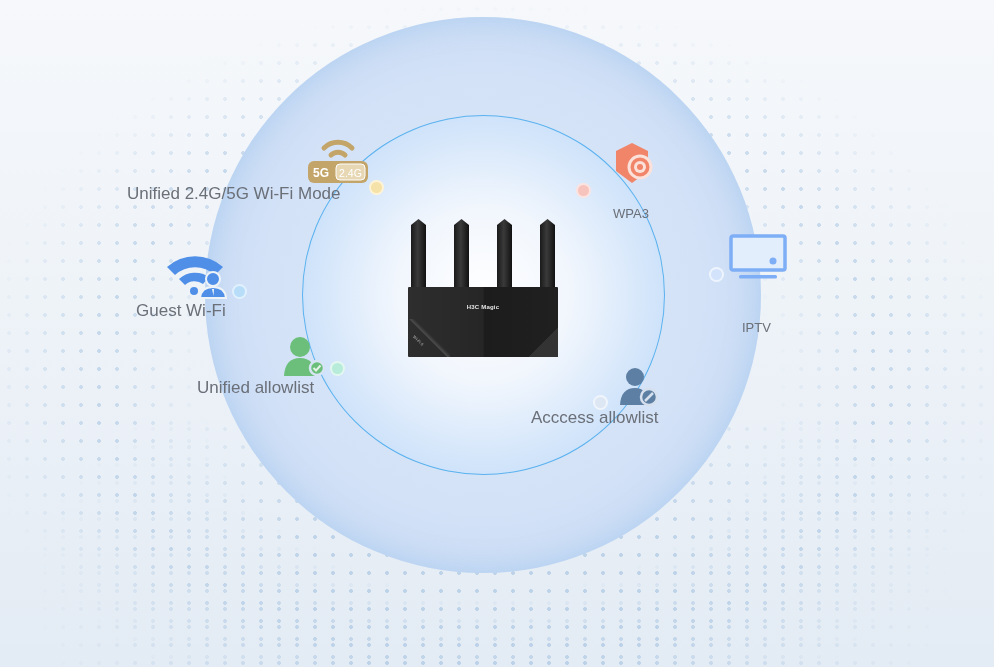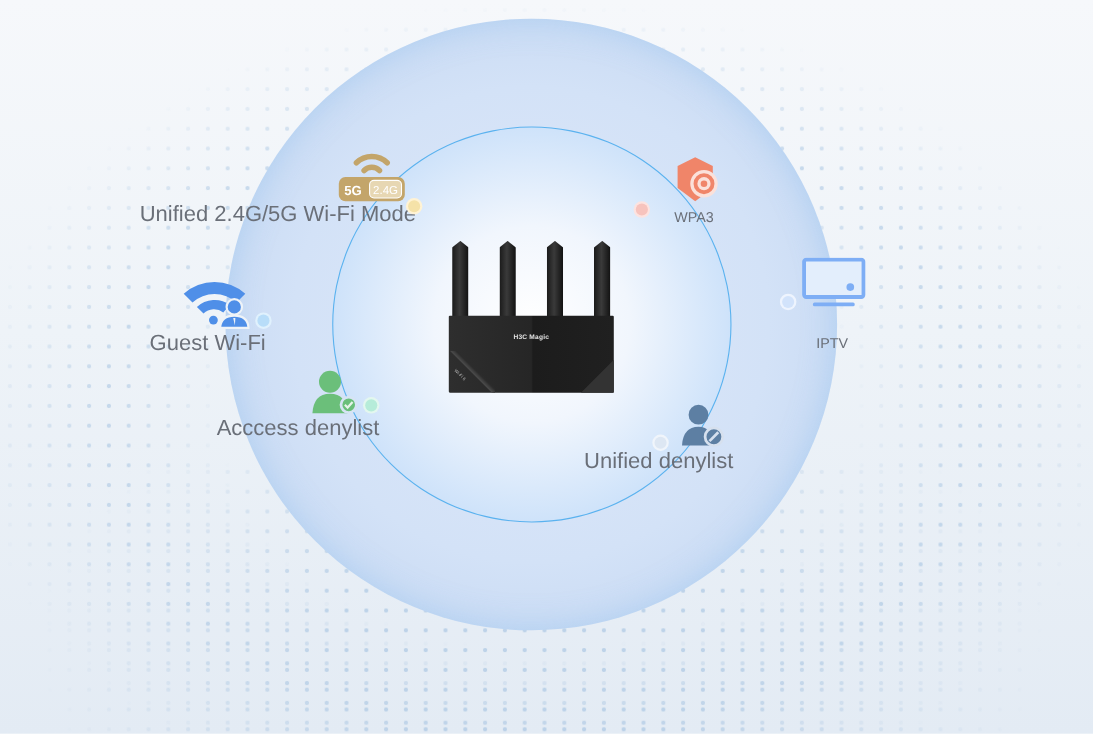--- a/index.html
+++ b/index.html
@@ -34,22 +34,22 @@
   .inner-circle {
     position: absolute;
     left: 302px; top: 115px; width: 363px; height: 360px;
     border-radius: 50%;
     background: radial-gradient(circle at 50% 50%, #ffffff 0%, #f1f6fd 35%, #cfe3fa 70%, #8cc6f3 100%);
     border: 1.5px solid #5ab2ef;
   }
   .label {
     position: absolute; white-space: nowrap; color: #6a6f78;
   }
-  .label.lg { font-size: 20px; }
-  .label.sm { font-size: 13px; }
+  .label.lg { font-size: 17px; }
+  .label.sm { font-size: 13px; margin-top: 16px; }
   .dot {
     position: absolute; width: 11px; height: 11px; border-radius: 50%;
   }
   .icon { position: absolute; }
   
   .router { position: absolute; left: 405px; top: 215px; width: 158px; height: 142px; }
   .antenna {
     position: absolute; top: 4px; width: 15px; height: 76px;
     background: linear-gradient(90deg, #1a1a1a 0%, #3a3a3a 45%, #111 100%);
     border-radius: 3px 3px 0 0;
@@ -144,26 +144,26 @@
   <div class="dot" style="left:234px;top:286px;background:#b8ddf9;box-shadow:0 0 0 2px #e0f1fd"></div>
 </div>
 
 <div>
   <svg class="icon" style="left:283px;top:336px" width="44" height="40" viewBox="0 0 44 40">
     <circle cx="17" cy="11" r="10" fill="#6bbf7a"></circle>
     <path d="M1 40 Q2 22 17 22 Q32 22 33 40 Z" fill="#6bbf7a"></path>
     <circle cx="34" cy="32" r="7" fill="#6bbf7a" stroke="#d6e4f4" stroke-width="2.5"></circle>
     <path d="M30.5 32 L33 34.5 L37.5 29.5" stroke="#e6f4e8" stroke-width="2" fill="none"></path>
   </svg>
-  <div class="label lg" style="left:197px;top:378px">Acccess denylist</div>
+  <div class="label lg" style="left:197px;top:378px">Unified allowlist</div>
   <div class="dot" style="left:332px;top:363px;background:#b6ecd9;box-shadow:0 0 0 2px #e3f7ef"></div>
 </div>
 
 <div>
   <svg class="icon" style="left:618px;top:367px" width="42" height="40" viewBox="0 0 42 40">
     <circle cx="17" cy="10" r="9" fill="#5d7fa3"></circle>
     <path d="M2 38 Q3 21 17 21 Q30 21 31 38 Z" fill="#5d7fa3"></path>
     <circle cx="31" cy="30" r="8" fill="#5d7fa3" stroke="#d6e0ee" stroke-width="2.5"></circle>
     <line x1="27" y1="34" x2="35" y2="26" stroke="#d6e0ee" stroke-width="2.5"></line>
   </svg>
-  <div class="label lg" style="left:531px;top:408px">Unified denylist</div>
+  <div class="label lg" style="left:531px;top:408px">Acccess allowlist</div>
   <div class="dot" style="left:595px;top:397px;background:#dde7f3;box-shadow:0 0 0 2px #f0f5fb"></div>
 </div>
 
 </body></html>

